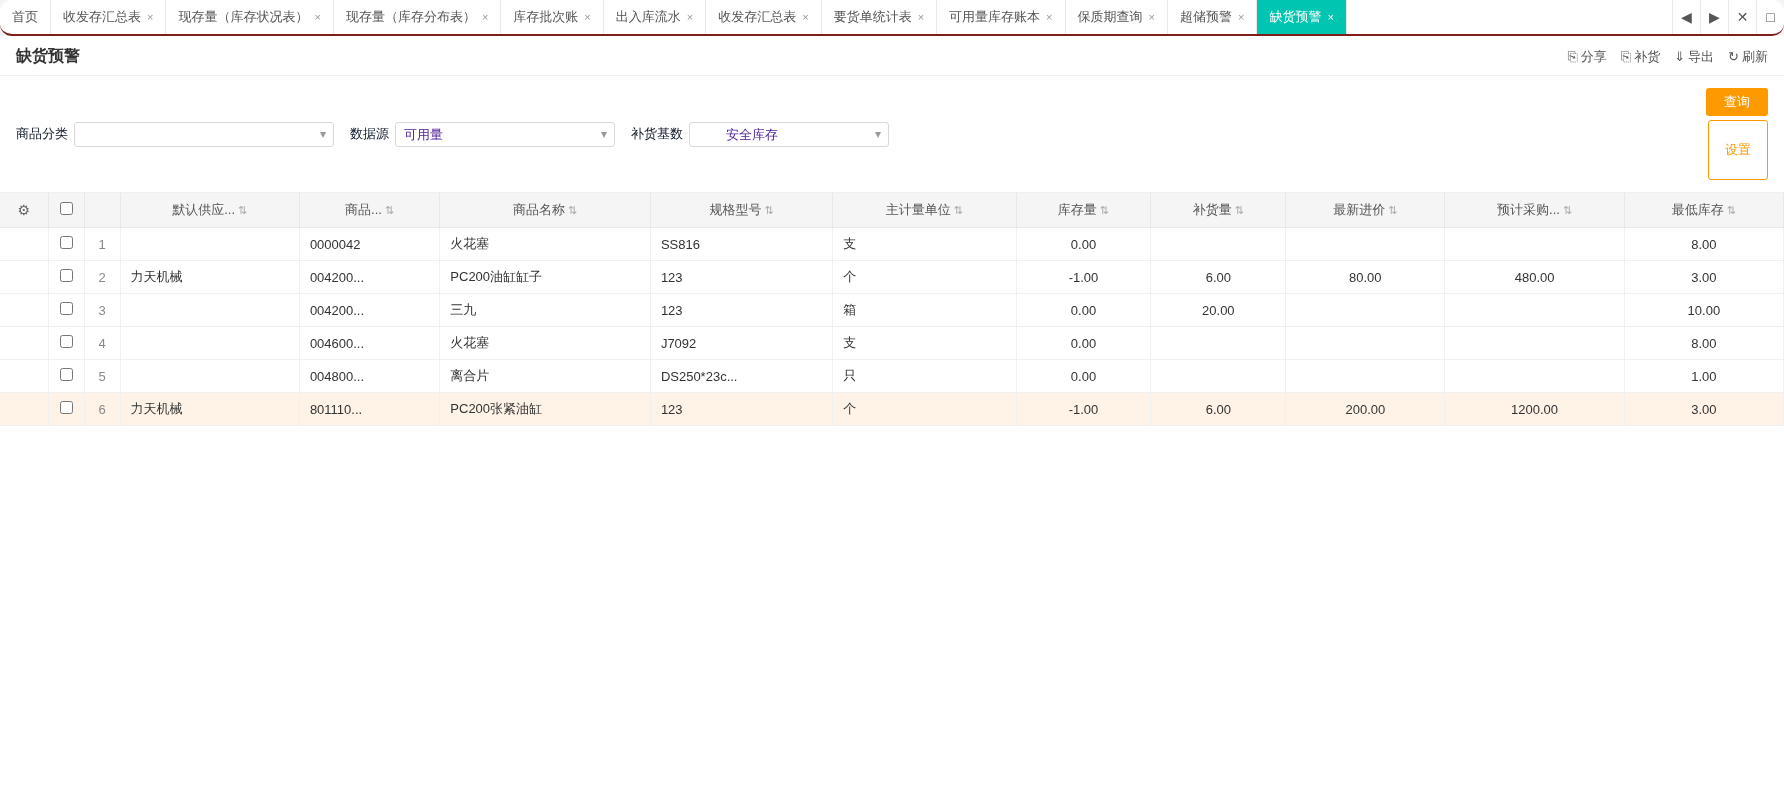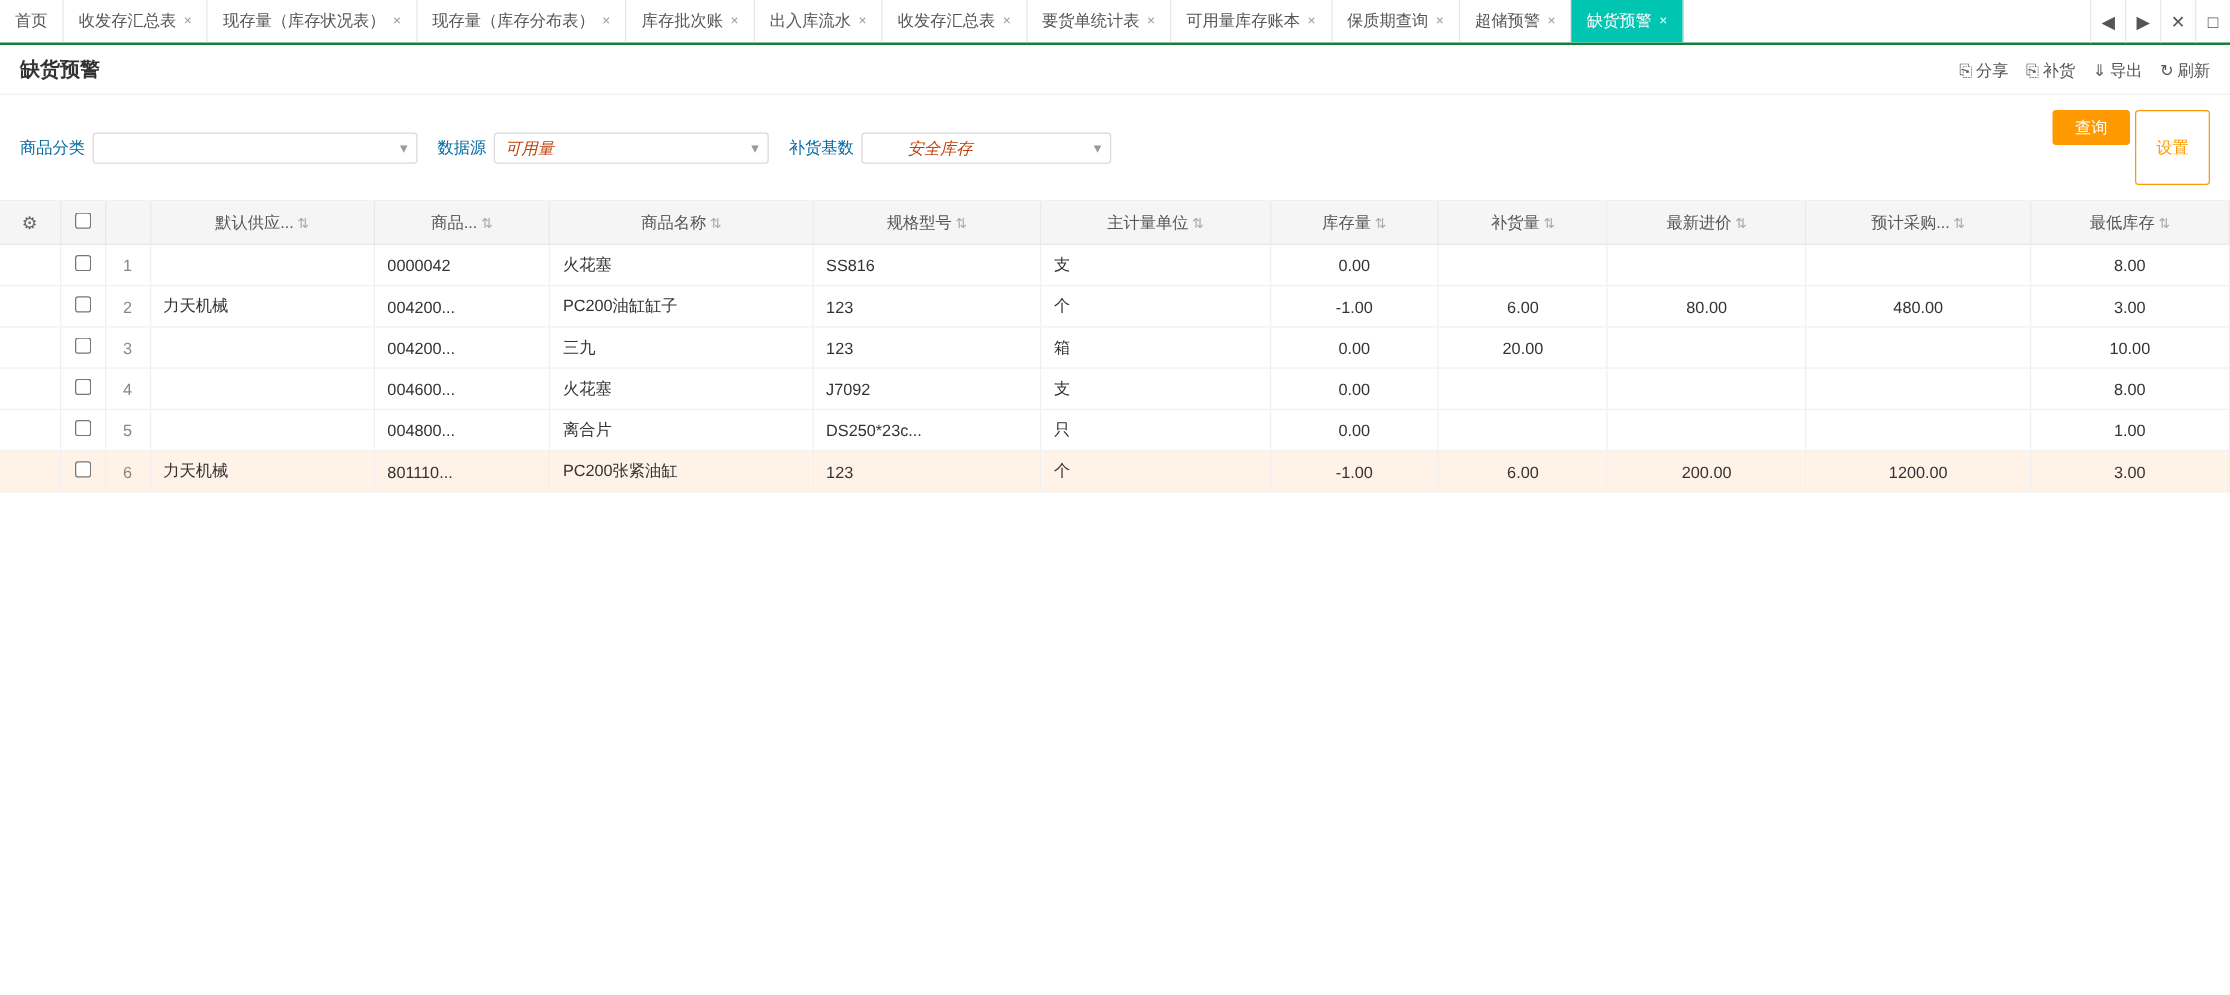--- a/index.html
+++ b/index.html
@@ -3,23 +3,24 @@
   <meta charset="utf-8">
   <style>
     * { box-sizing: border-box; margin: 0; padding: 0; }
     body { font-family: 'Microsoft YaHei', Arial, sans-serif; font-size: 13px; background: #f5f5f5; color: #333; overflow-x: hidden; }
 
     
     .tab-bar {
       display: flex;
       align-items: center;
       background: #fff;
-      border-bottom: 2px solid #15803d;
+      border-bottom: 2px solid #7f1d1d;
       height: 36px;
       overflow: hidden;
+      border-radius: 12px;
     }
     .tab-item {
       display: flex;
       align-items: center;
       padding: 0 12px;
       height: 100%;
       white-space: nowrap;
       cursor: pointer;
       border-right: 1px solid #e8e8e8;
       color: #555;
@@ -93,55 +94,54 @@
       padding: 12px 16px;
       gap: 16px;
       border-bottom: 1px solid #f0f0f0;
       flex-wrap: wrap;
     }
     .filter-group {
       display: flex;
       align-items: center;
       gap: 6px;
     }
-    .filter-label { color: #0369a1; white-space: nowrap; font-size: 13px; }
+    .filter-label { color: #0f172a; white-space: nowrap; font-size: 13px; }
     .filter-select {
       border: 1px solid #d9d9d9;
       border-radius: 3px;
       padding: 4px 26px 4px 8px;
       font-size: 13px;
-      color: #c2410c;
+      color: #4c1d95;
       background: #fff;
       appearance: none;
       -webkit-appearance: none;
       min-width: 180px;
       position: relative;
       cursor: pointer;
-      font-style: italic;
     }
     .filter-select-wrapper {
       position: relative;
       display: inline-block;
     }
     .filter-select-wrapper::after {
       content: '▾';
       position: absolute;
       right: 8px;
       top: 50%;
       transform: translateY(-50%);
       color: #999;
       pointer-events: none;
       font-size: 12px;
     }
     .filter-actions {
       margin-left: auto;
       display: flex;
-      flex-direction: row;
+      flex-direction: column;
       gap: 4px;
-      align-items: flex-start;
+      align-items: flex-end;
     }
     .btn-orange {
       background: #f90;
       border: none;
       color: #fff;
       padding: 5px 18px;
       border-radius: 3px;
       cursor: pointer;
       font-size: 13px;
     }

